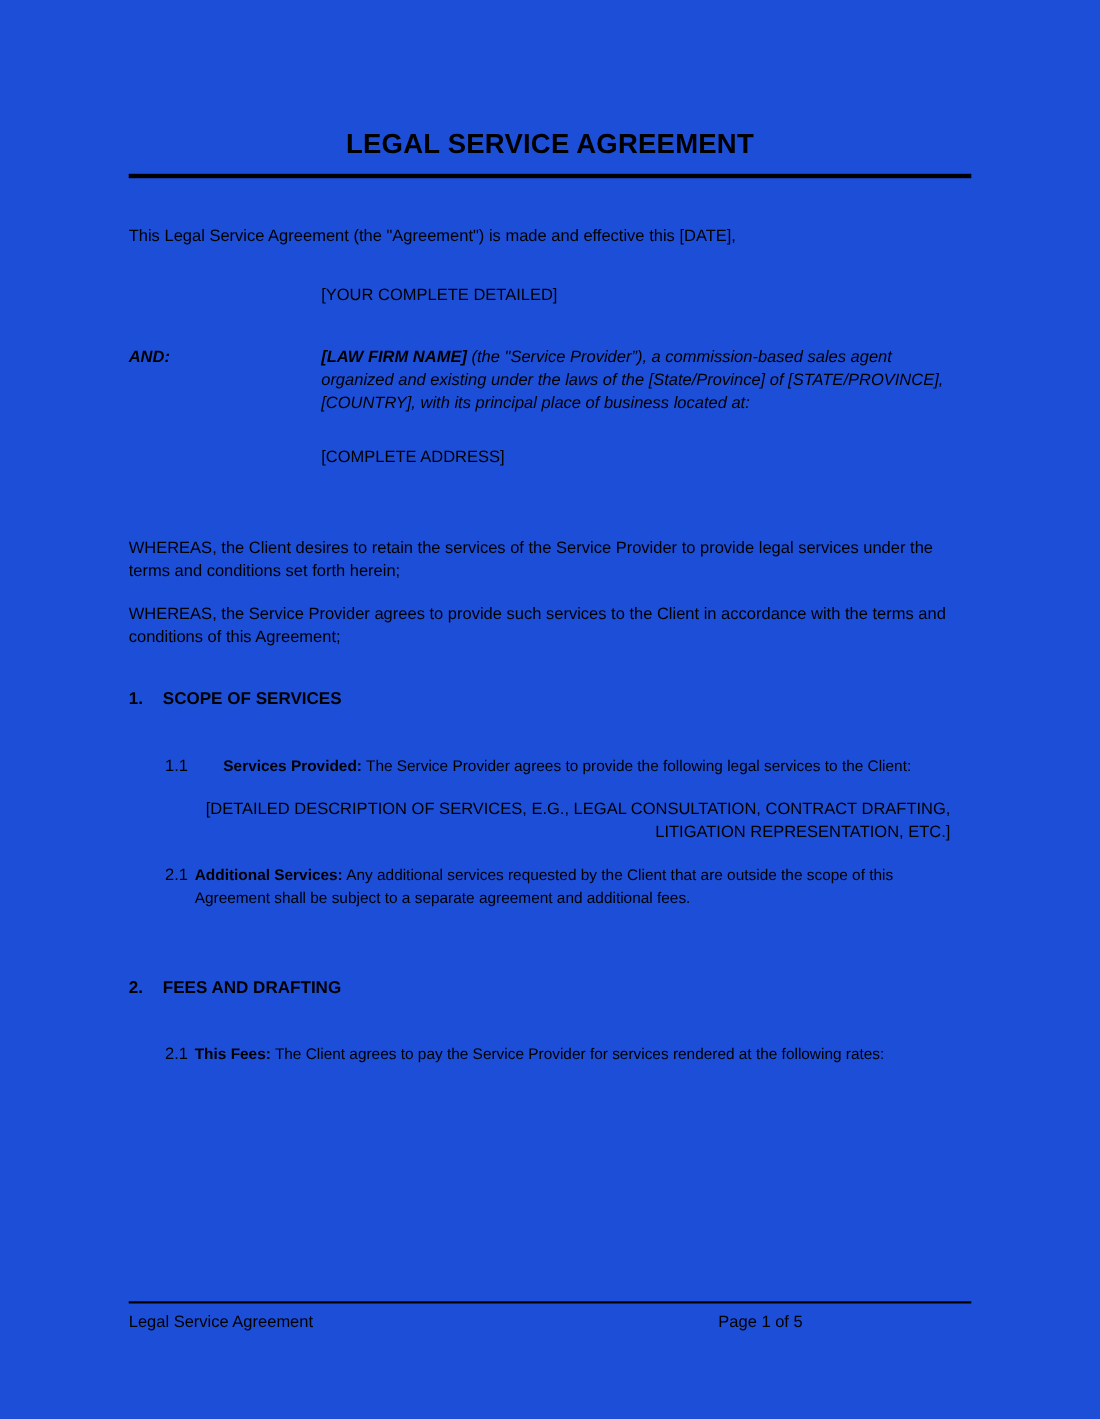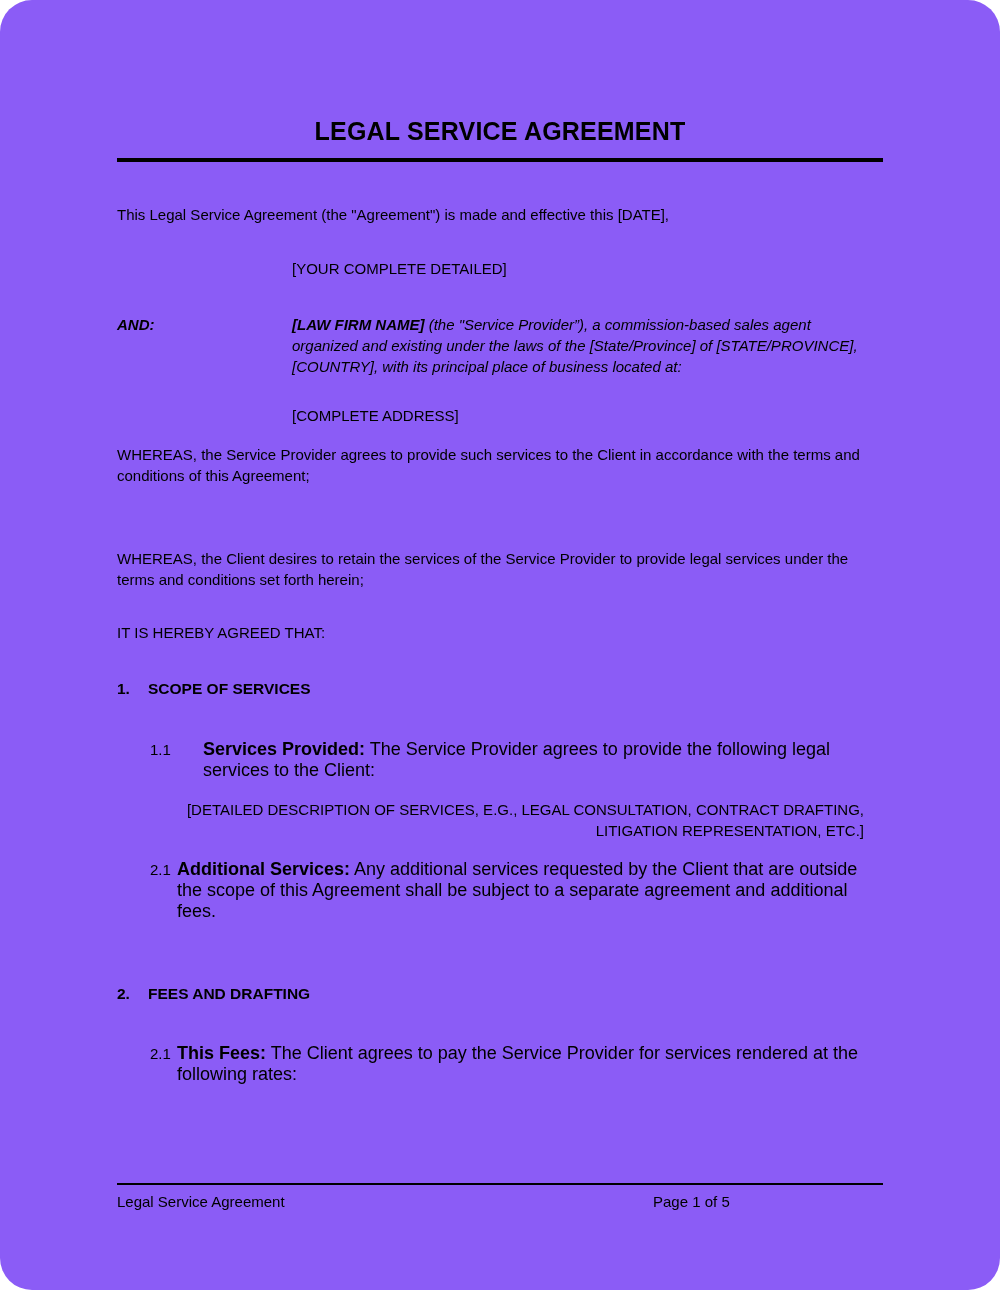--- a/index.html
+++ b/index.html
@@ -5,23 +5,22 @@
   * { margin: 0; padding: 0; box-sizing: border-box; }
   html, body { background: #ffffff; }
   body {
     font-family: "Liberation Sans", "DejaVu Sans", sans-serif;
     color: #000000;
   }
   .page {
     position: relative;
     width: 1000px;
     height: 1290px;
-    background: #8b5cf6;
+    background: #1d4ed8;
     overflow: hidden;
-    border-radius: 32px;
   }
   .content {
     margin: 0 117px;
     width: 766px;
   }
   .doc-title {
     margin-top: 118px;
     font-size: 25px;
     line-height: 26px;
     font-weight: bold;
@@ -83,21 +82,21 @@
     max-width: 733px;
   }
   .clause-number {
     flex: 0 0 27px;
     width: 27px;
     font-size: 15px;
     line-height: 21px;
   }
   .clause-body {
     flex: 1;
-    font-size: 18px;
+    font-size: 14px;
     line-height: 21px;
     max-width: 704px;
   }
   .clause.c11 { margin-top: 40px; gap: 26px; }
   .clause.c21 { margin-top: 18px; }
   .clause.fees { margin-top: 39px; }
   .bracket-para {
     margin-top: 18px;
     margin-left: 57px;
     max-width: 690px;
@@ -141,24 +140,23 @@
 
     <div class="party-address addr1">[YOUR COMPLETE DETAILED]</div>
 
     <div class="party-row second">
       <div class="party-label">AND:</div>
       <div class="party-text"><b>[LAW FIRM NAME]</b><span> (the "Service Provider”), a commission-based sales agent organized and existing under the laws of the [State/Province] of [STATE/PROVINCE], [COUNTRY], with its principal place of business located at:</span></div>
     </div>
 
     <div class="party-address addr2">[COMPLETE ADDRESS]</div>
 
+    <p class="recital r1">WHEREAS, the Client desires to retain the services of the Service Provider to provide legal services under the terms and conditions set forth herein;</p>
     <p class="recital r2">WHEREAS, the Service Provider agrees to provide such services to the Client in accordance with the terms and conditions of this Agreement;</p>
-    <p class="recital r1">WHEREAS, the Client desires to retain the services of the Service Provider to provide legal services under the terms and conditions set forth herein;</p>
 
-    <p class="agreed">IT IS HEREBY AGREED THAT:</p>
 
     <div class="section-heading s1">
       <span class="section-number">1.</span>
       <span>SCOPE OF SERVICES</span>
     </div>
 
     <div class="clause c11">
       <span class="clause-number">1.1</span>
       <div class="clause-body"><b>Services Provided:</b><span> The Service Provider agrees to provide the following legal services to the Client:</span></div>
     </div>

